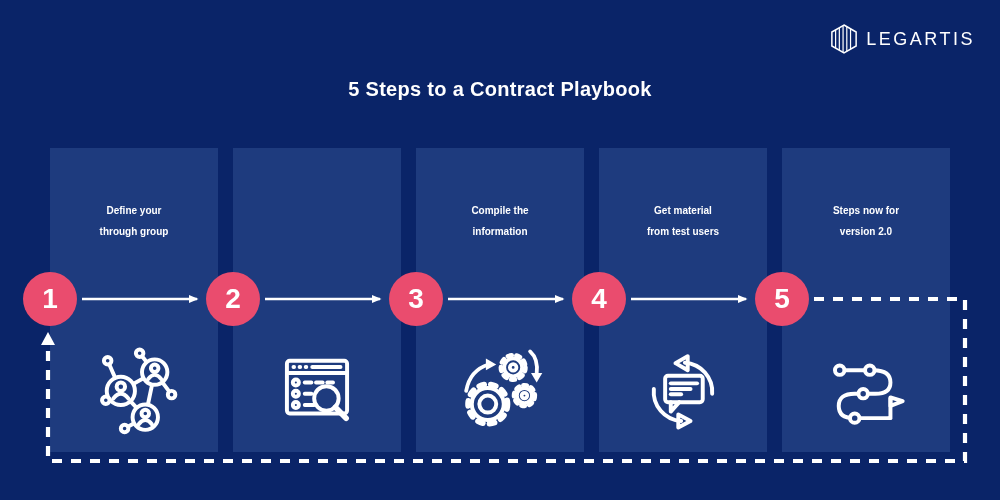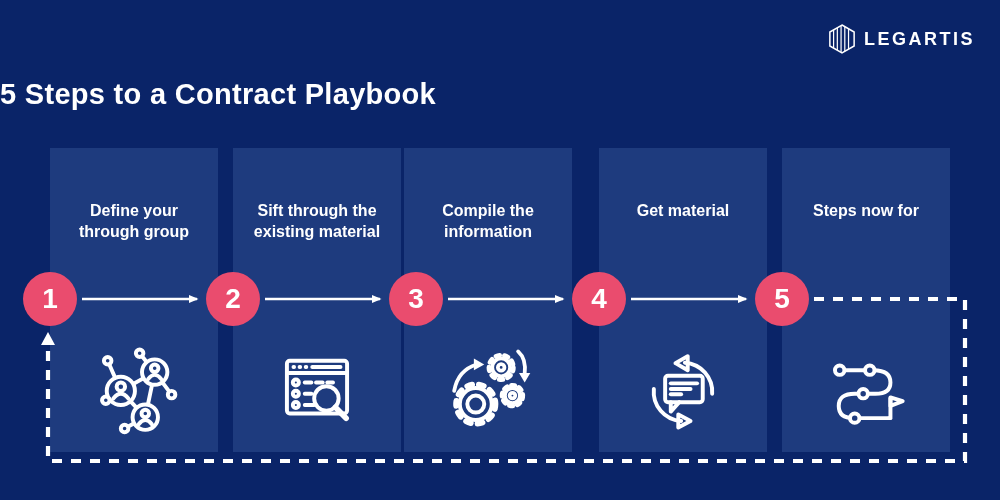--- a/index.html
+++ b/index.html
@@ -10,28 +10,28 @@
   }
   *{margin:0;padding:0;box-sizing:border-box;}
   html,body{background:#06194d;}
   body{font-family:"Liberation Sans",sans-serif;}
   .canvas{
     position:relative;width:1000px;height:500px;overflow:hidden;
     background:var(--background);color:var(--foreground);
   }
   
   .brand{position:absolute;top:24px;right:25px;display:flex;align-items:center;gap:8px;}
-  .brand-name{font-size:18px;letter-spacing:2.5px;font-weight:700;color:var(--foreground);}
-  
-  .title{position:absolute;top:78px;left:0;width:100%;
-    font-size:29px;font-weight:700;color:var(--foreground);letter-spacing:.3px;}
+  .brand-name{font-size:18px;letter-spacing:2.5px;font-weight:400;color:var(--foreground);}
+  
+  .title{position:absolute;top:78px;left:0;width:100%;text-align:center;
+    font-size:20px;font-weight:700;color:var(--foreground);letter-spacing:.3px;}
   
   .card{position:absolute;top:148px;width:168px;height:304px;background:var(--card);}
   .card-label{position:absolute;top:52px;left:0;width:100%;text-align:center;
-    font-size:16px;font-weight:700;line-height:21px;color:var(--foreground);}
+    font-size:10px;font-weight:700;line-height:21px;color:var(--foreground);}
   .card-icon{position:absolute;top:194px;left:50%;transform:translateX(-50%);
     width:94px;height:94px;}
   
   .step-circle{position:absolute;top:272px;width:54px;height:54px;border-radius:50%;
     background:var(--accent-pink);display:flex;align-items:center;justify-content:center;
     font-size:28px;font-weight:700;color:var(--foreground);z-index:3;}
   .overlay{position:absolute;top:0;left:0;z-index:2;pointer-events:none;}
   .cards-layer{position:absolute;top:0;left:0;width:100%;height:100%;z-index:1;}
   .mask{fill:var(--card);}
 </style>
@@ -92,24 +92,20 @@
           <circle cx="22" cy="20" r="4" class="mask"></circle>
           <circle cx="56" cy="12" r="4" class="mask"></circle>
           <circle cx="90" cy="56" r="4" class="mask"></circle>
           <circle cx="20" cy="62" r="4" class="mask"></circle>
           <circle cx="40" cy="92" r="4" class="mask"></circle>
         </g>
       </svg>
     </div>
 
     <div class="card" style="left:233px">
-      <div class="card-label">
-        <div>Sift through the</div>
-        <div>existing material</div>
-      </div>
       <svg class="card-icon" viewBox="0 0 100 100">
         <g fill="none" stroke="#FFFFFF" stroke-width="4.2" stroke-linecap="round" stroke-linejoin="round">
           <rect x="18" y="20" width="64" height="56" rx="3"></rect>
           <line x1="18" y1="33" x2="82" y2="33"></line>
           <line x1="25" y1="26.5" x2="25.6" y2="26.5"></line>
           <line x1="31.5" y1="26.5" x2="32.1" y2="26.5"></line>
           <line x1="38" y1="26.5" x2="38.6" y2="26.5"></line>
           <line x1="45" y1="26.5" x2="75" y2="26.5"></line>
           <circle cx="27.5" cy="43" r="3.2"></circle>
           <circle cx="27.5" cy="55" r="3.2"></circle>
@@ -119,21 +115,21 @@
             <line x1="61" y1="43" x2="67" y2="43"></line>
           <line x1="37" y1="55" x2="44" y2="55"></line>
             <line x1="49" y1="55" x2="54" y2="55"></line>
           <line x1="37" y1="67" x2="47" y2="67"></line>
           <circle cx="60" cy="60" r="13" class="mask"></circle>
           <line x1="69.5" y1="69.5" x2="81" y2="81" stroke-width="6"></line>
         </g>
       </svg>
     </div>
 
-    <div class="card" style="left:404px">
+    <div class="card" style="left:416px">
       <div class="card-label">
         <div>Compile the</div>
         <div>information</div>
       </div>
       <svg class="card-icon" viewBox="0 0 100 100">
         <g fill="none" stroke="#FFFFFF" stroke-linecap="round">
           <circle cx="37" cy="66" r="21" stroke-width="6" stroke-dasharray="5.5 7.2"></circle>
           <circle cx="37" cy="66" r="17" stroke-width="4.2"></circle>
           <circle cx="37" cy="66" r="9" stroke-width="4.2"></circle>
           <circle cx="64" cy="27" r="13" stroke-width="5" stroke-dasharray="4 5.2"></circle>
@@ -146,39 +142,41 @@
           <polygon points="35,17.5 46,24 35,30" fill="#FFFFFF" stroke="none"></polygon>
           <path d="M82,10 Q91,18 89,34" stroke-width="4"></path>
           <polygon points="83,33 95,33 89,43" fill="#FFFFFF" stroke="none"></polygon>
         </g>
       </svg>
     </div>
 
     <div class="card" style="left:599px">
       <div class="card-label">
         <div>Get material</div>
+        <div>from test users</div>
       </div>
       <svg class="card-icon" viewBox="0 0 100 100">
         <g fill="none" stroke="#FFFFFF" stroke-width="4.2" stroke-linecap="round" stroke-linejoin="round">
           <path d="M81,55 A31,31 0 0 0 52,22"></path>
           <path d="M55,15 L42,22.5 L55,30 Z"></path>
           <path d="M19,50 A31,31 0 0 0 48,84"></path>
           <path d="M45,77 L58,84 L45,91 Z"></path>
           <rect x="31" y="36" width="40" height="28" rx="3" class="mask"></rect>
           <path d="M37,64 L37,74 L46,64"></path>
           <line x1="37" y1="44" x2="65" y2="44"></line>
           <line x1="37" y1="50" x2="58" y2="50"></line>
           <line x1="37" y1="55.5" x2="48" y2="55.5"></line>
         </g>
       </svg>
     </div>
 
     <div class="card" style="left:782px">
       <div class="card-label">
         <div>Steps now for</div>
+        <div>version 2.0</div>
       </div>
       <svg class="card-icon" viewBox="0 0 100 100">
         <g fill="none" stroke="#FFFFFF" stroke-width="4.2" stroke-linecap="round" stroke-linejoin="round">
           <path d="M22,30 L58,30 Q76,30 76,43 Q76,55 60,55 L38,55 Q21,55 21,68 Q21,81 37,81 L74,81"></path>
           <line x1="76" y1="81" x2="76" y2="60"></line>
           <path d="M76,59 L89,63 L76,68 Z"></path>
           <circle cx="22" cy="30" r="5" class="mask"></circle>
           <circle cx="54" cy="30" r="5" class="mask"></circle>
           <circle cx="47" cy="55" r="5" class="mask"></circle>
           <circle cx="38" cy="81" r="5" class="mask"></circle>

